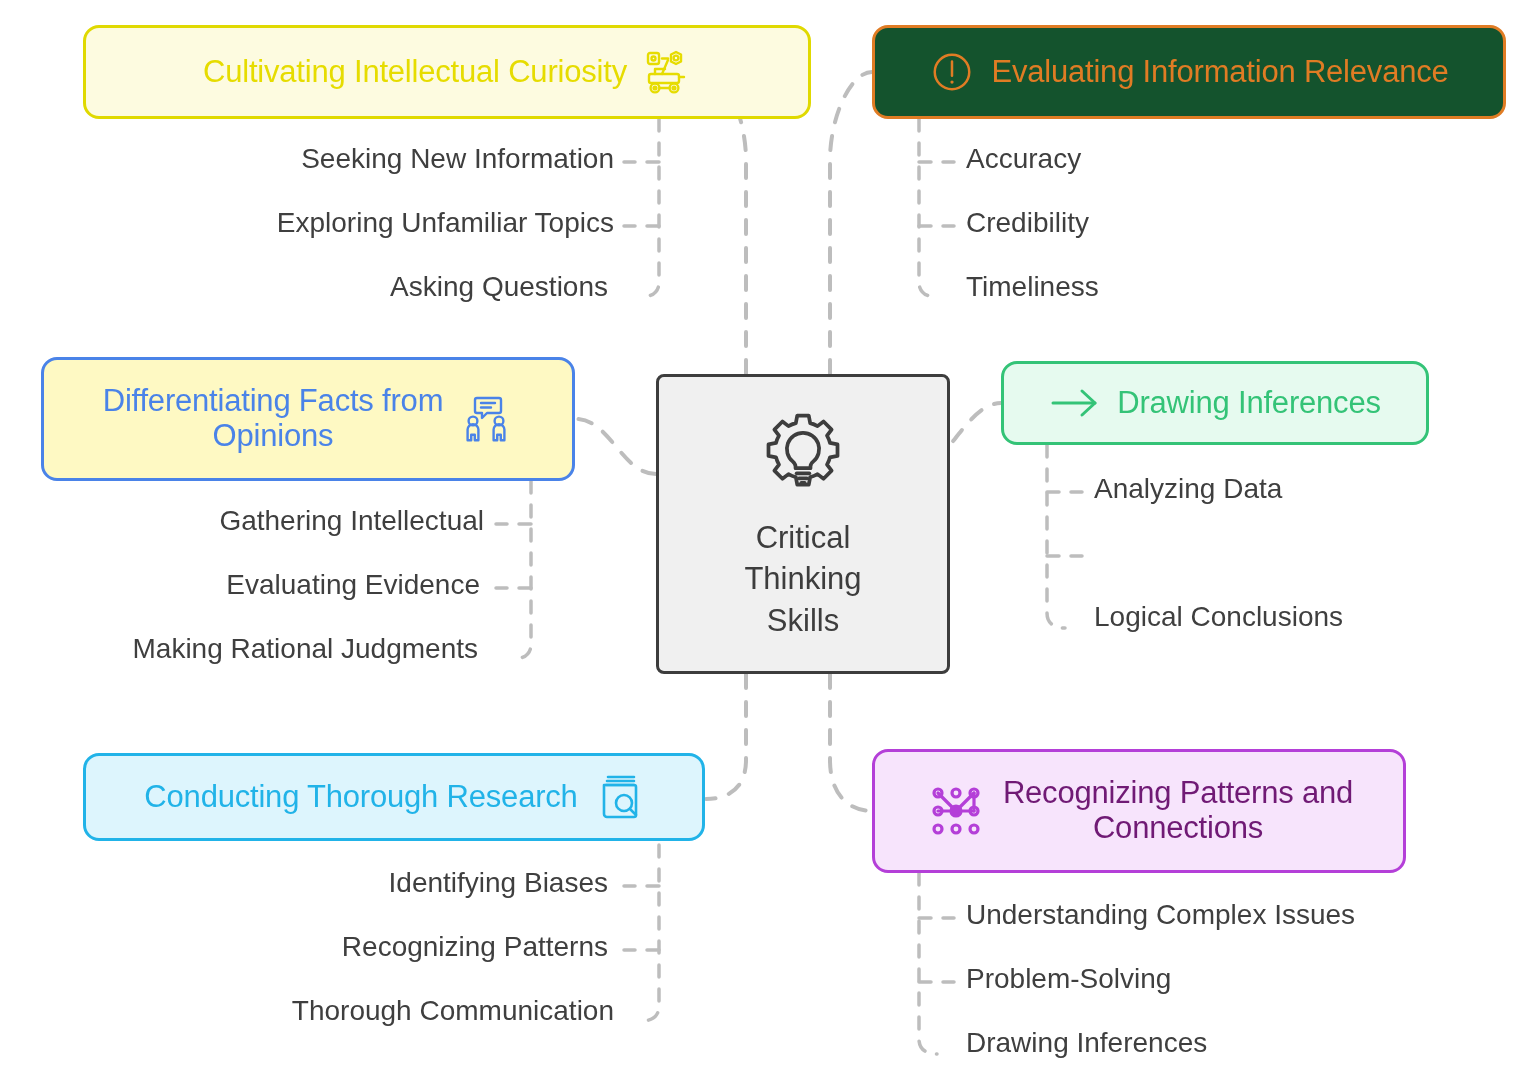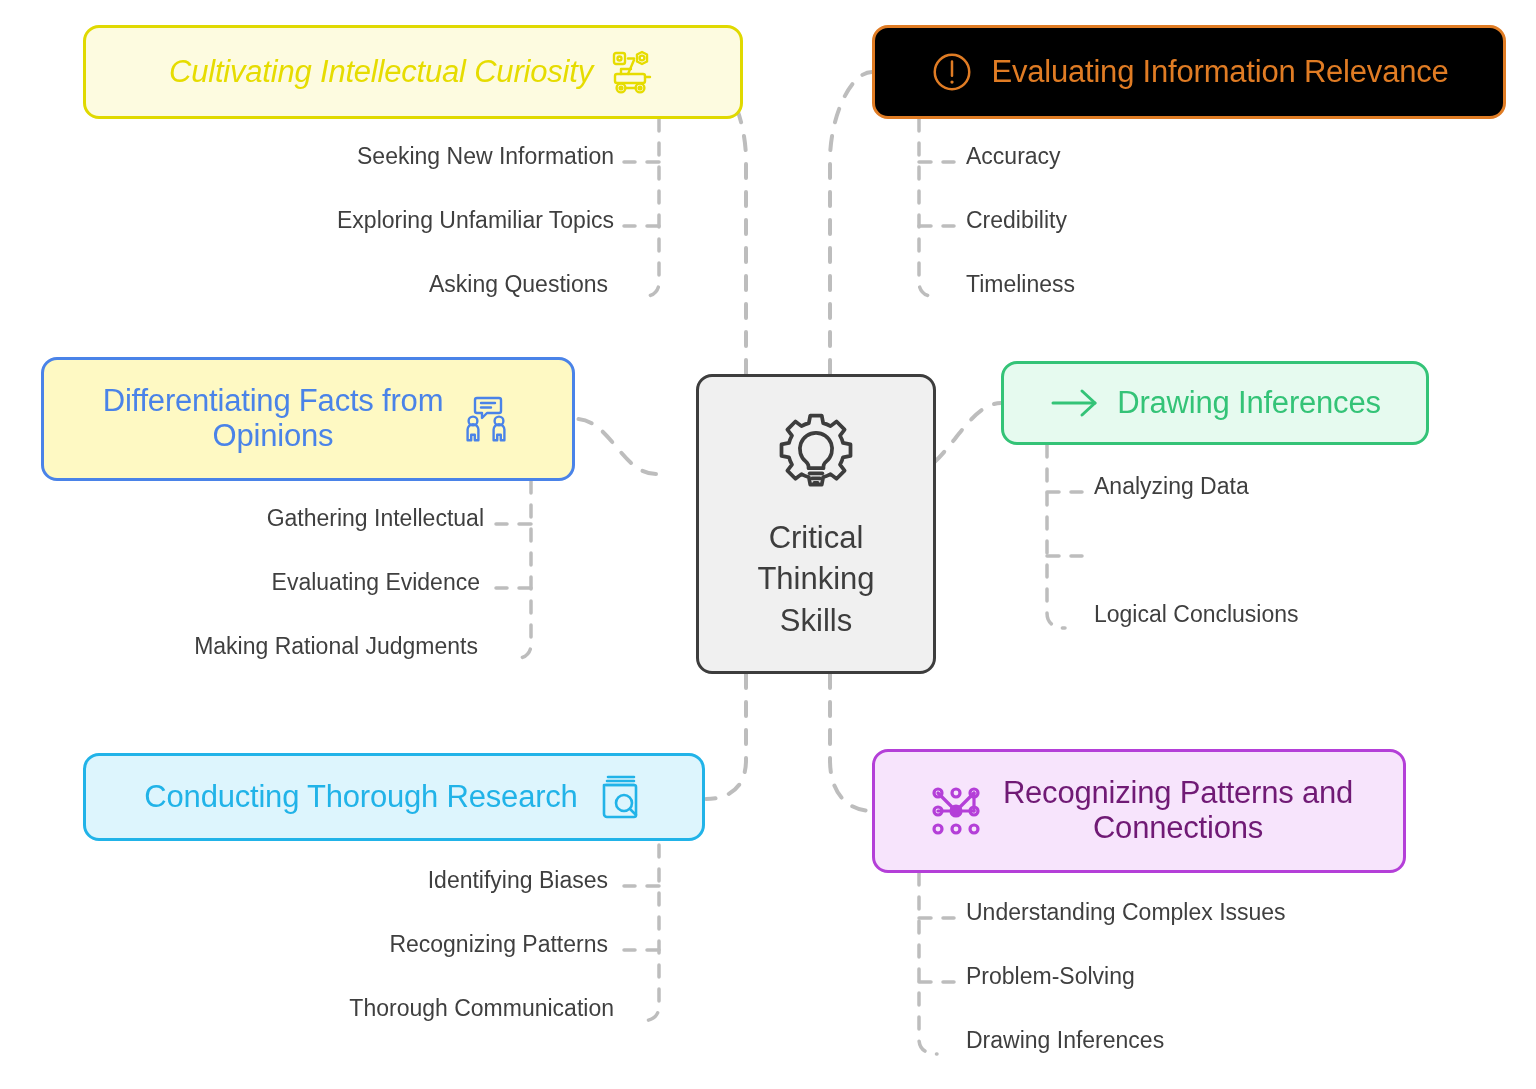--- a/index.html
+++ b/index.html
@@ -44,28 +44,28 @@
   }
   .branch .bicon {
     flex: 0 0 auto;
     display: flex;
     align-items: center;
     justify-content: center;
   }
 
   
   #branch-curiosity {
-    left: 83px; top: 25px; width: 660px; height: 94px;
-    background: #fdfbe0; border-color: #e0d900; font-style: italic;
+    left: 83px; top: 25px; width: 728px; height: 94px;
+    background: #fdfbe0; border-color: #e0d900;
   }
   #branch-curiosity .blabel { color: #e6dc00; }
 
   #branch-relevance {
     left: 872px; top: 25px; width: 634px; height: 94px;
-    background: #000000; border-color: #e07c24;
+    background: #14532d; border-color: #e07c24;
   }
   #branch-relevance .blabel { color: #e07c24; }
 
   #branch-facts {
     left: 41px; top: 357px; width: 534px; height: 124px;
     background: #fef9c3; border-color: #4a83e8;
   }
   #branch-facts .blabel { color: #4a83e8; }
 
   #branch-inferences {
@@ -83,44 +83,43 @@
   #branch-patterns {
     left: 872px; top: 749px; width: 534px; height: 124px;
     background: #f7e4fc; border-color: #b43fd8;
   }
   #branch-patterns .blabel { color: #701a75; }
 
   
   #central-node {
     position: absolute;
     left: 656px; top: 374px;
-    width: 240px; height: 300px;
+    width: 294px; height: 300px;
     background: #f0f0f0;
     border: 3px solid #3d3d3d;
-    border-radius: 16px;
+    border-radius: 8px;
     display: flex;
     flex-direction: column;
     align-items: center;
     justify-content: center;
     gap: 14px;
     z-index: 4;
-    margin-left: 40px;
   }
   #central-node .clabel {
     font-size: 31px;
     line-height: 1.34;
     color: #3d3d3d;
     text-align: center;
     white-space: pre-line;
   }
 
   
   .leaf {
     position: absolute;
-    font-size: 23px;
+    font-size: 28px;
     color: #3f3f3f;
     white-space: nowrap;
     z-index: 2;
   }
   .leaf.right-align { text-align: right; }
   .leaf.left-align  { text-align: left; }
 </style>
 </head>
 <body>
 

